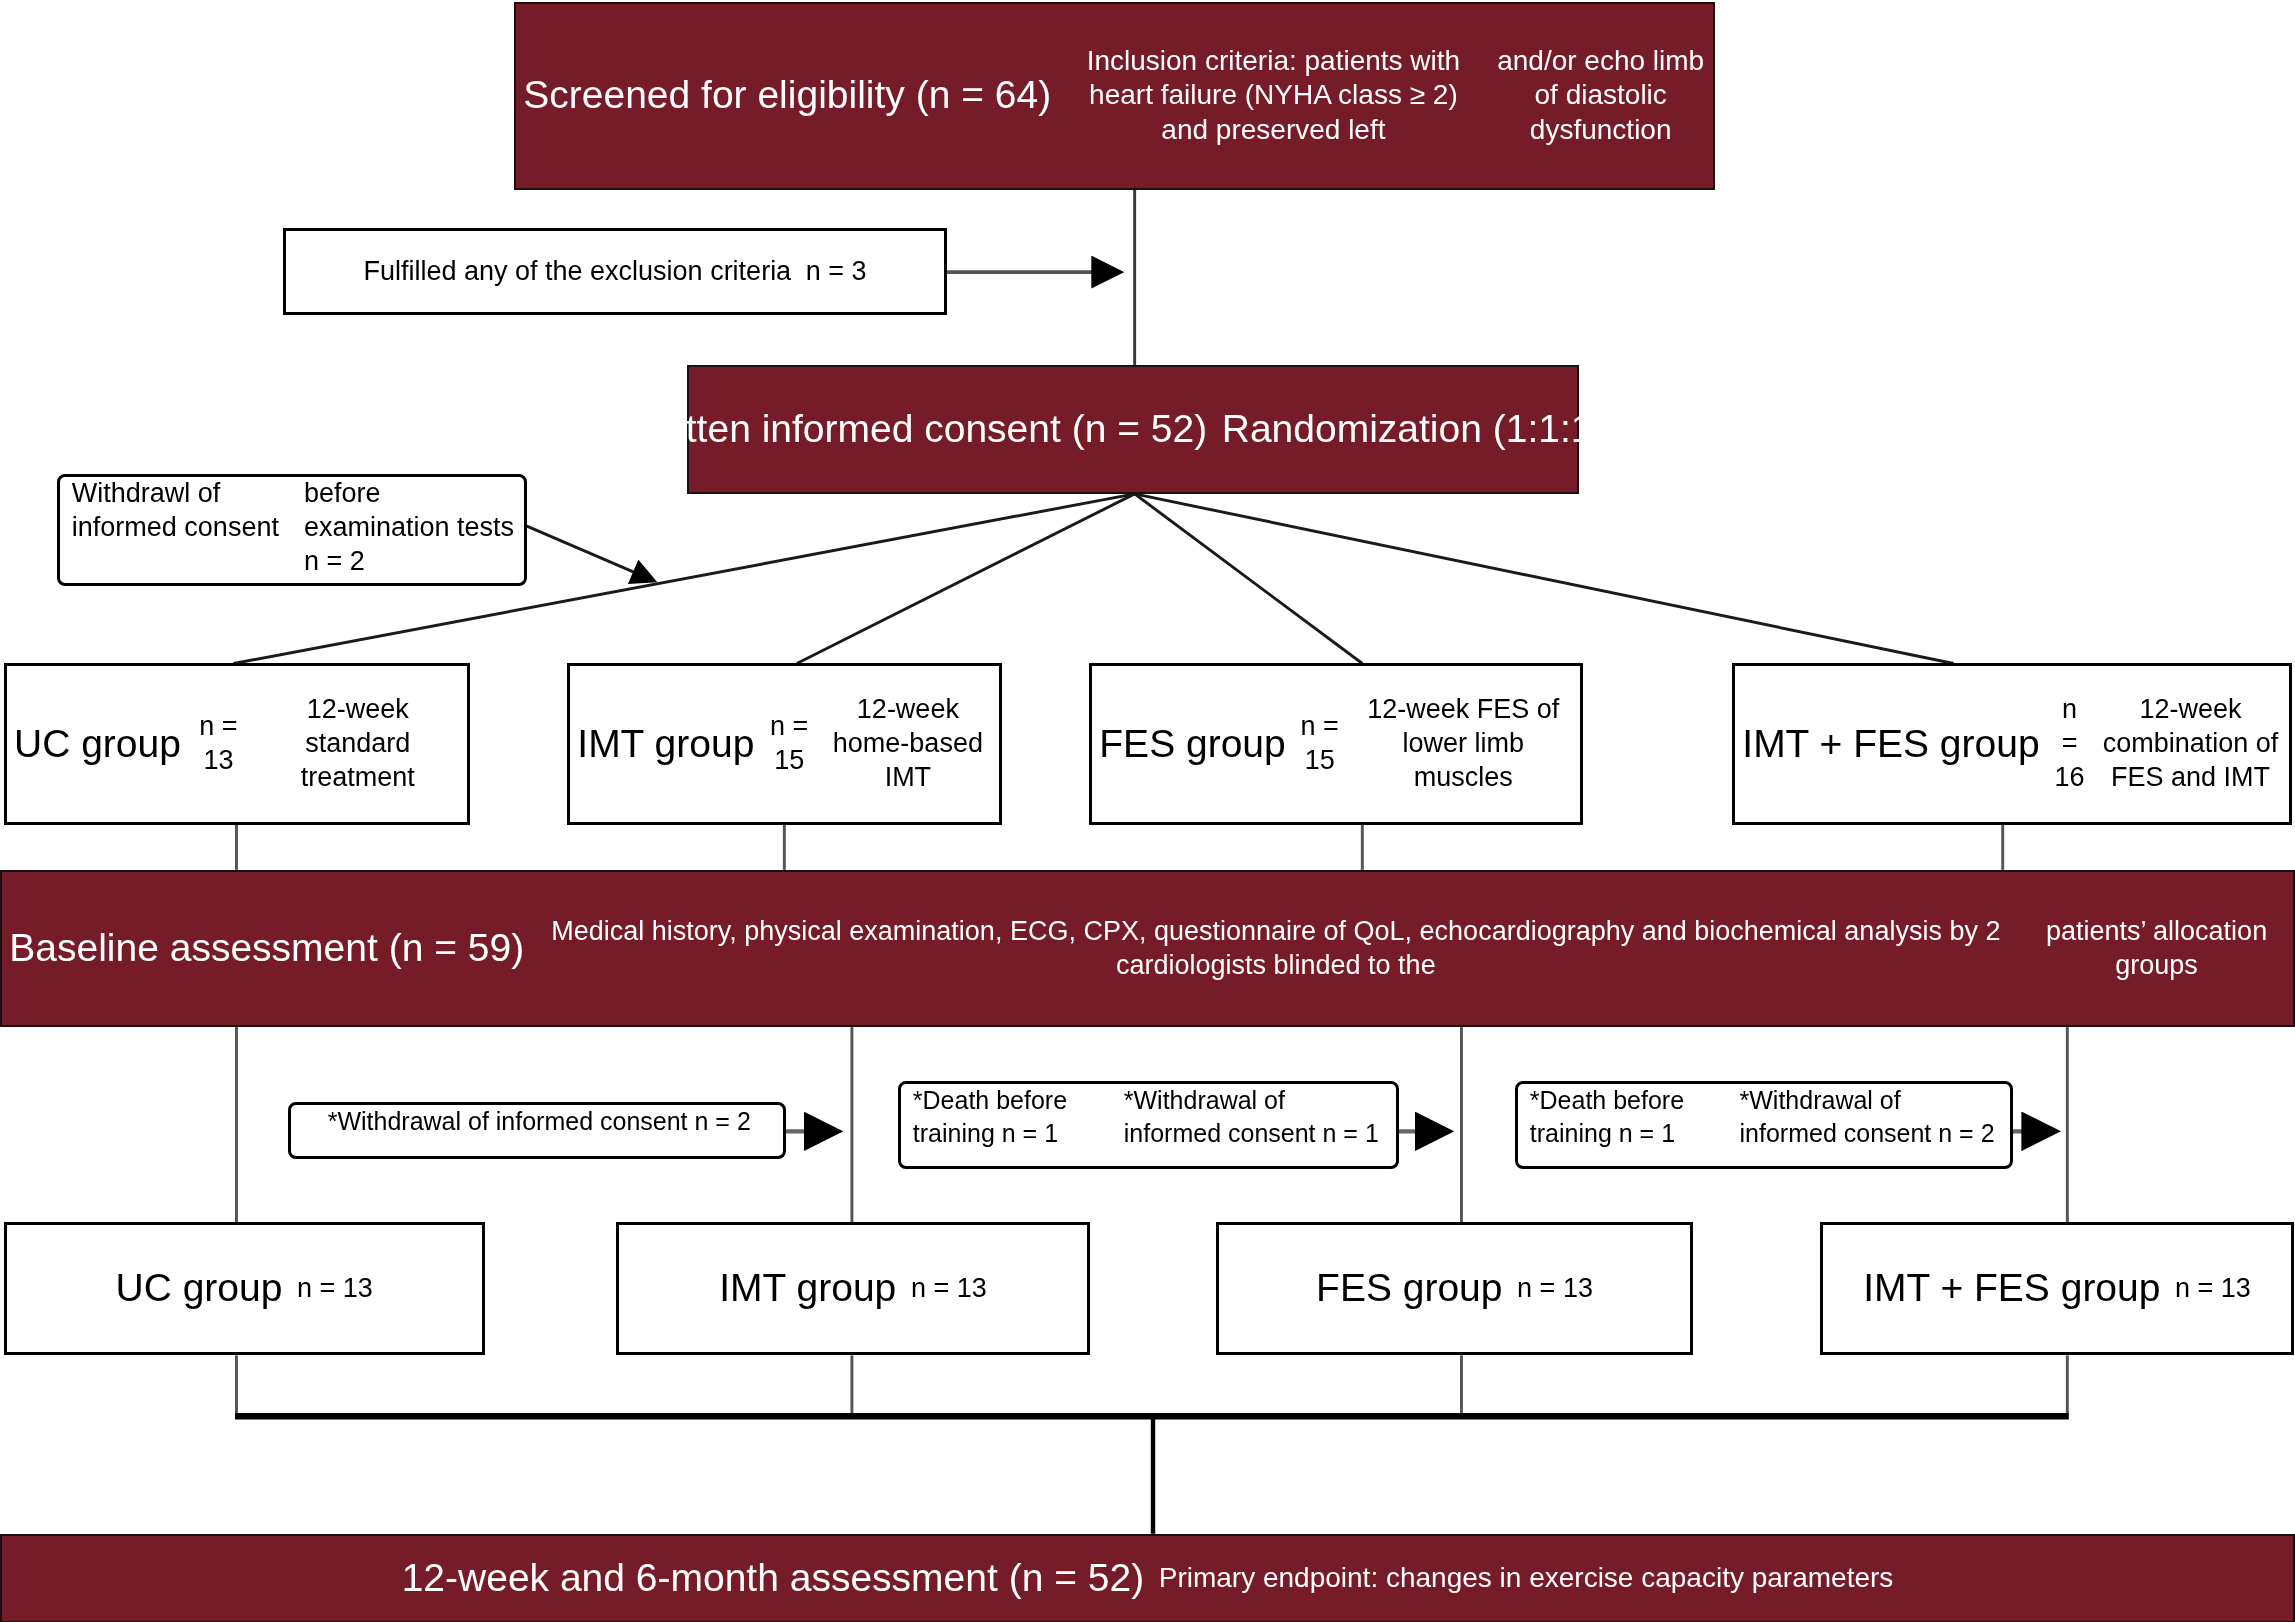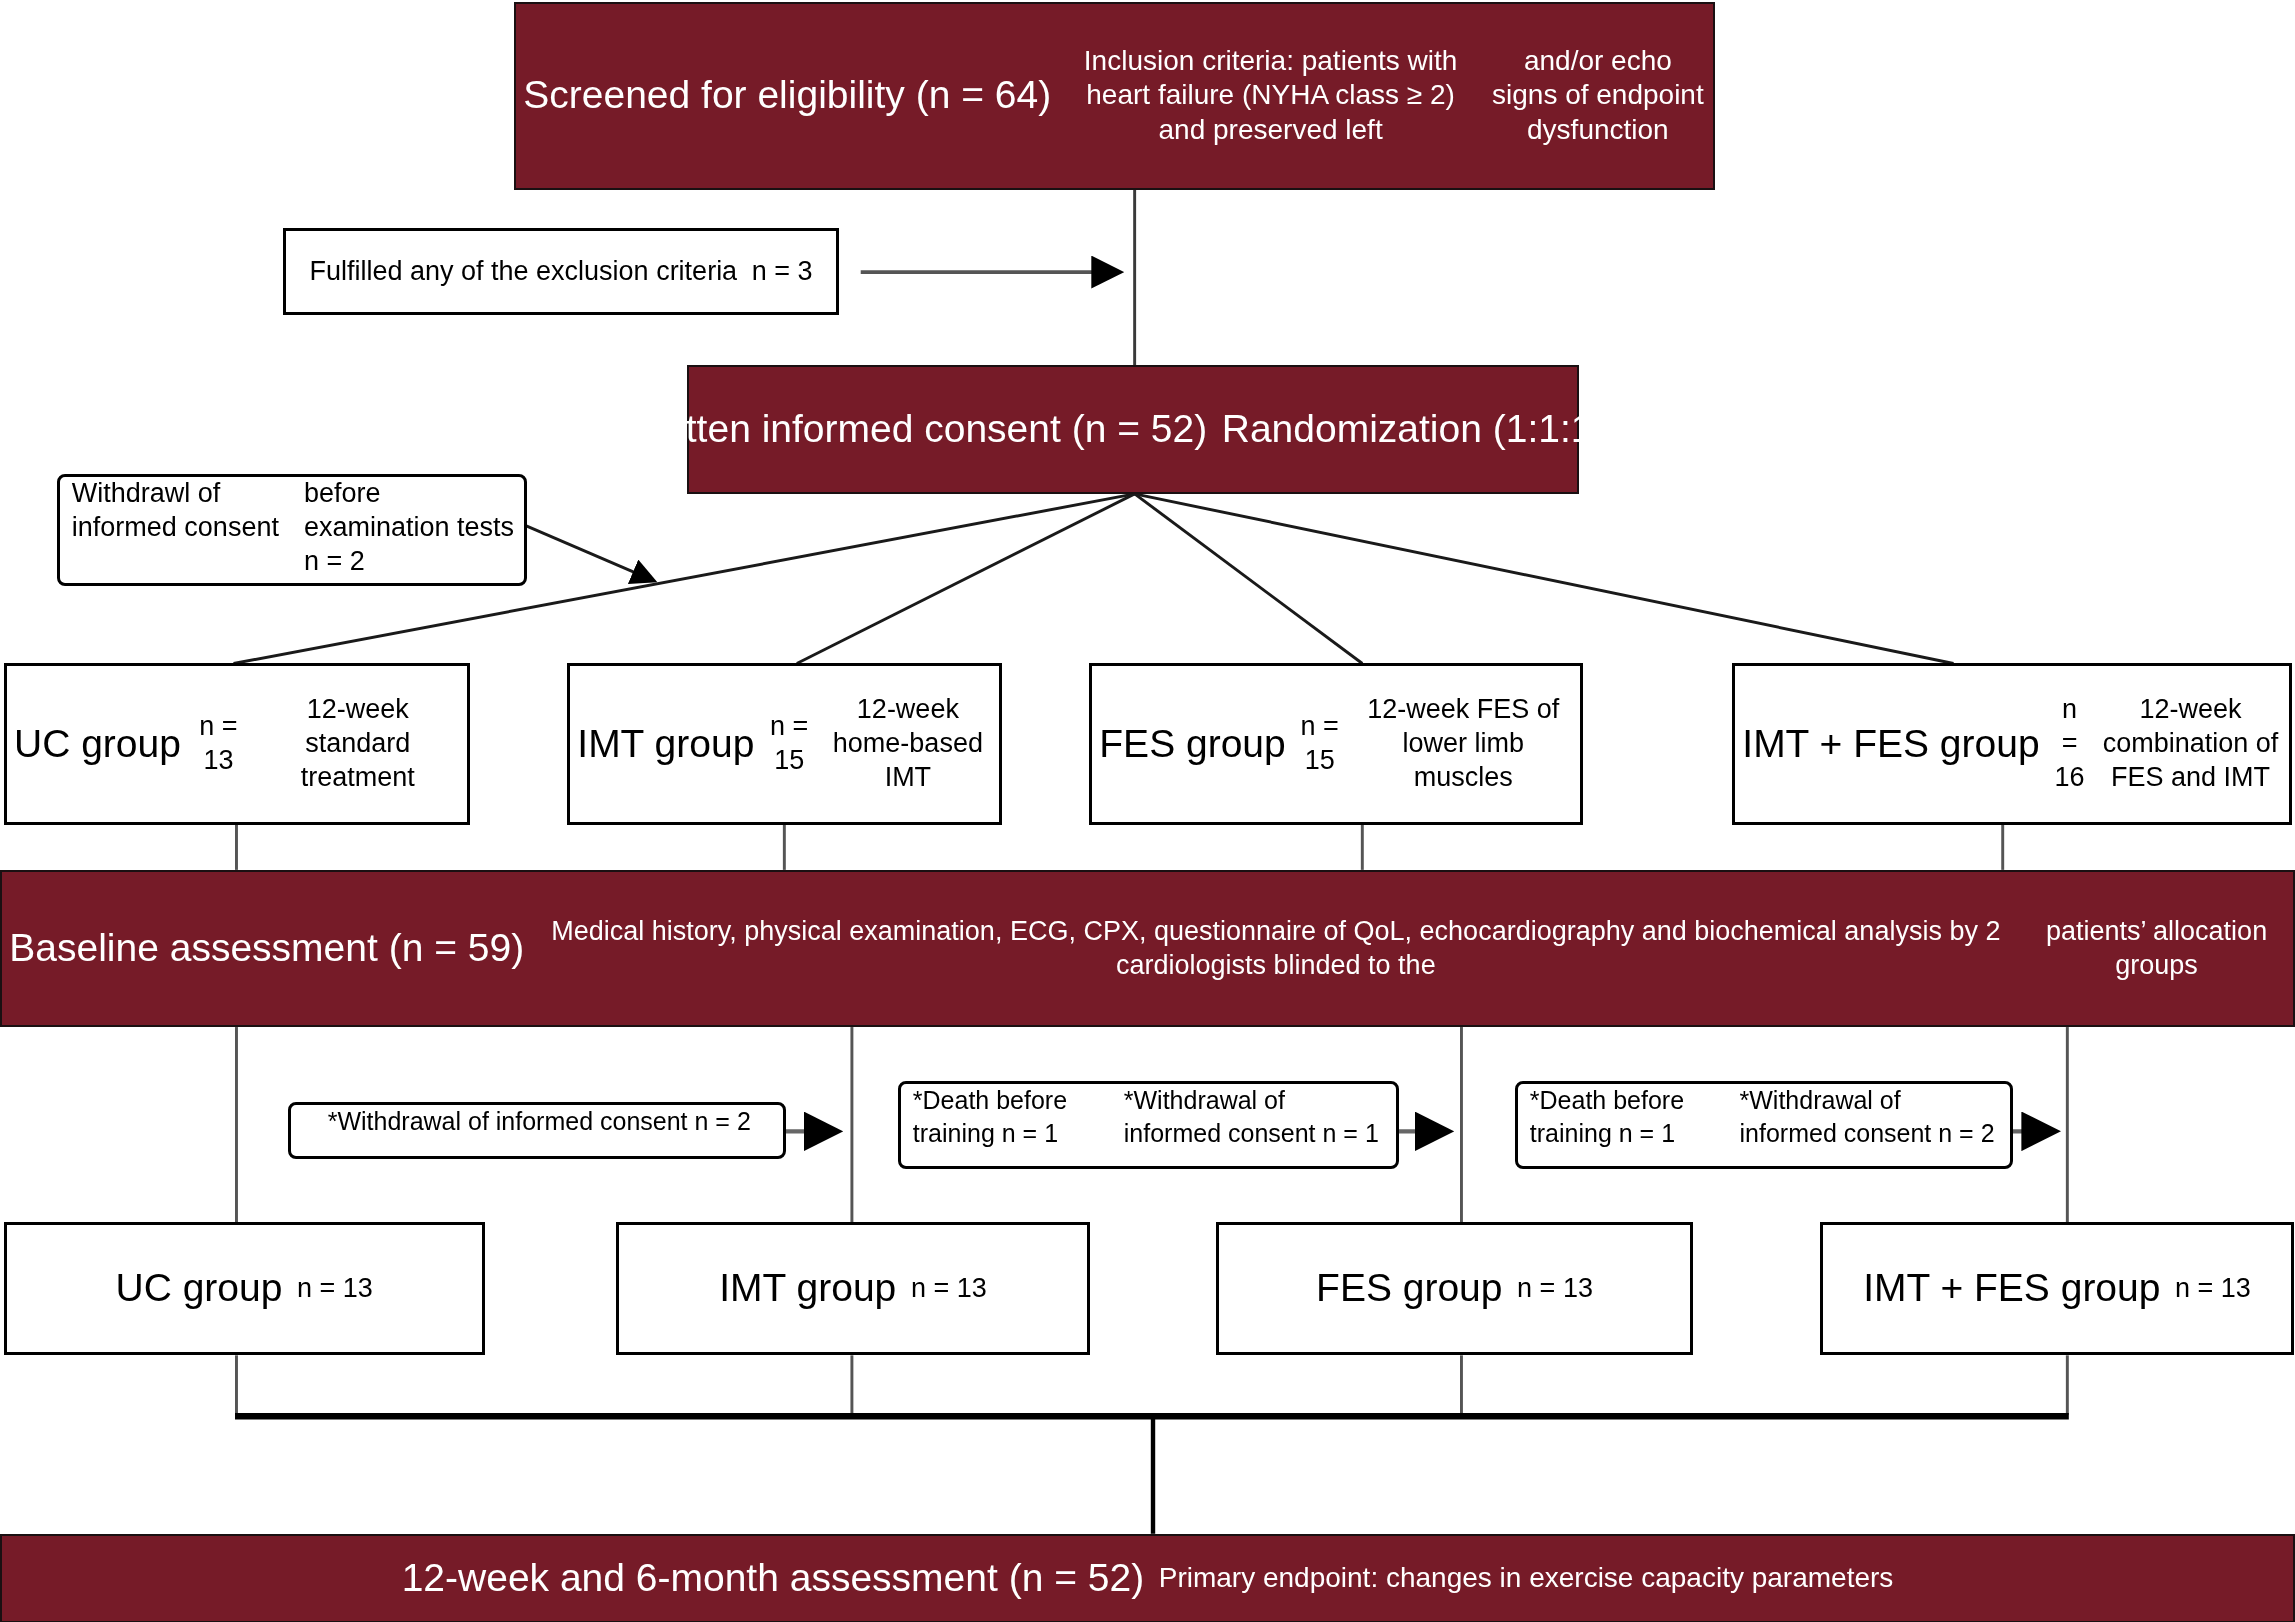--- a/index.html
+++ b/index.html
@@ -109,24 +109,24 @@
     <line x1="2815" y1="1845" x2="2815" y2="1926" stroke="#555555" stroke-width="4"></line>
 
     <line x1="320" y1="1928" x2="2817" y2="1928" stroke="#000000" stroke-width="9"></line>
 
     <line x1="1570" y1="1928" x2="1570" y2="2088" stroke="#000000" stroke-width="6"></line>
   </svg>
 
   <div class="box dark" style="left:514px; top:1.5px; width:1201px; height:188px;">
     <span class="txt line-title">Screened for eligibility (n = 64)</span>
     <span class="txt line-sub">Inclusion criteria: patients with heart failure (NYHA class ≥ 2) and preserved left</span>
-    <span class="txt line-sub">and/or echo signs of endpoint dysfunction</span>
-  </div>
-
-  <div class="box plain" style="left:283px; top:228px; width:556px; height:87px;">
+    <span class="txt line-sub">and/or echo limb of diastolic dysfunction</span>
+  </div>
+
+  <div class="box plain" style="left:283px; top:228px; width:664px; height:87px;">
     <span class="txt line-body">Fulfilled any of the exclusion criteria</span>
     <span class="txt line-body">n = 3</span>
   </div>
 
   <div class="box dark" style="left:687px; top:365px; width:892px; height:129px;">
     <span class="txt line-title">Written informed consent (n = 52)</span>
     <span class="txt line-title">Randomization (1:1:1:1)</span>
   </div>
 
   <div class="box plain left-al" style="left:57px; top:474px; width:470px; height:112px;">

